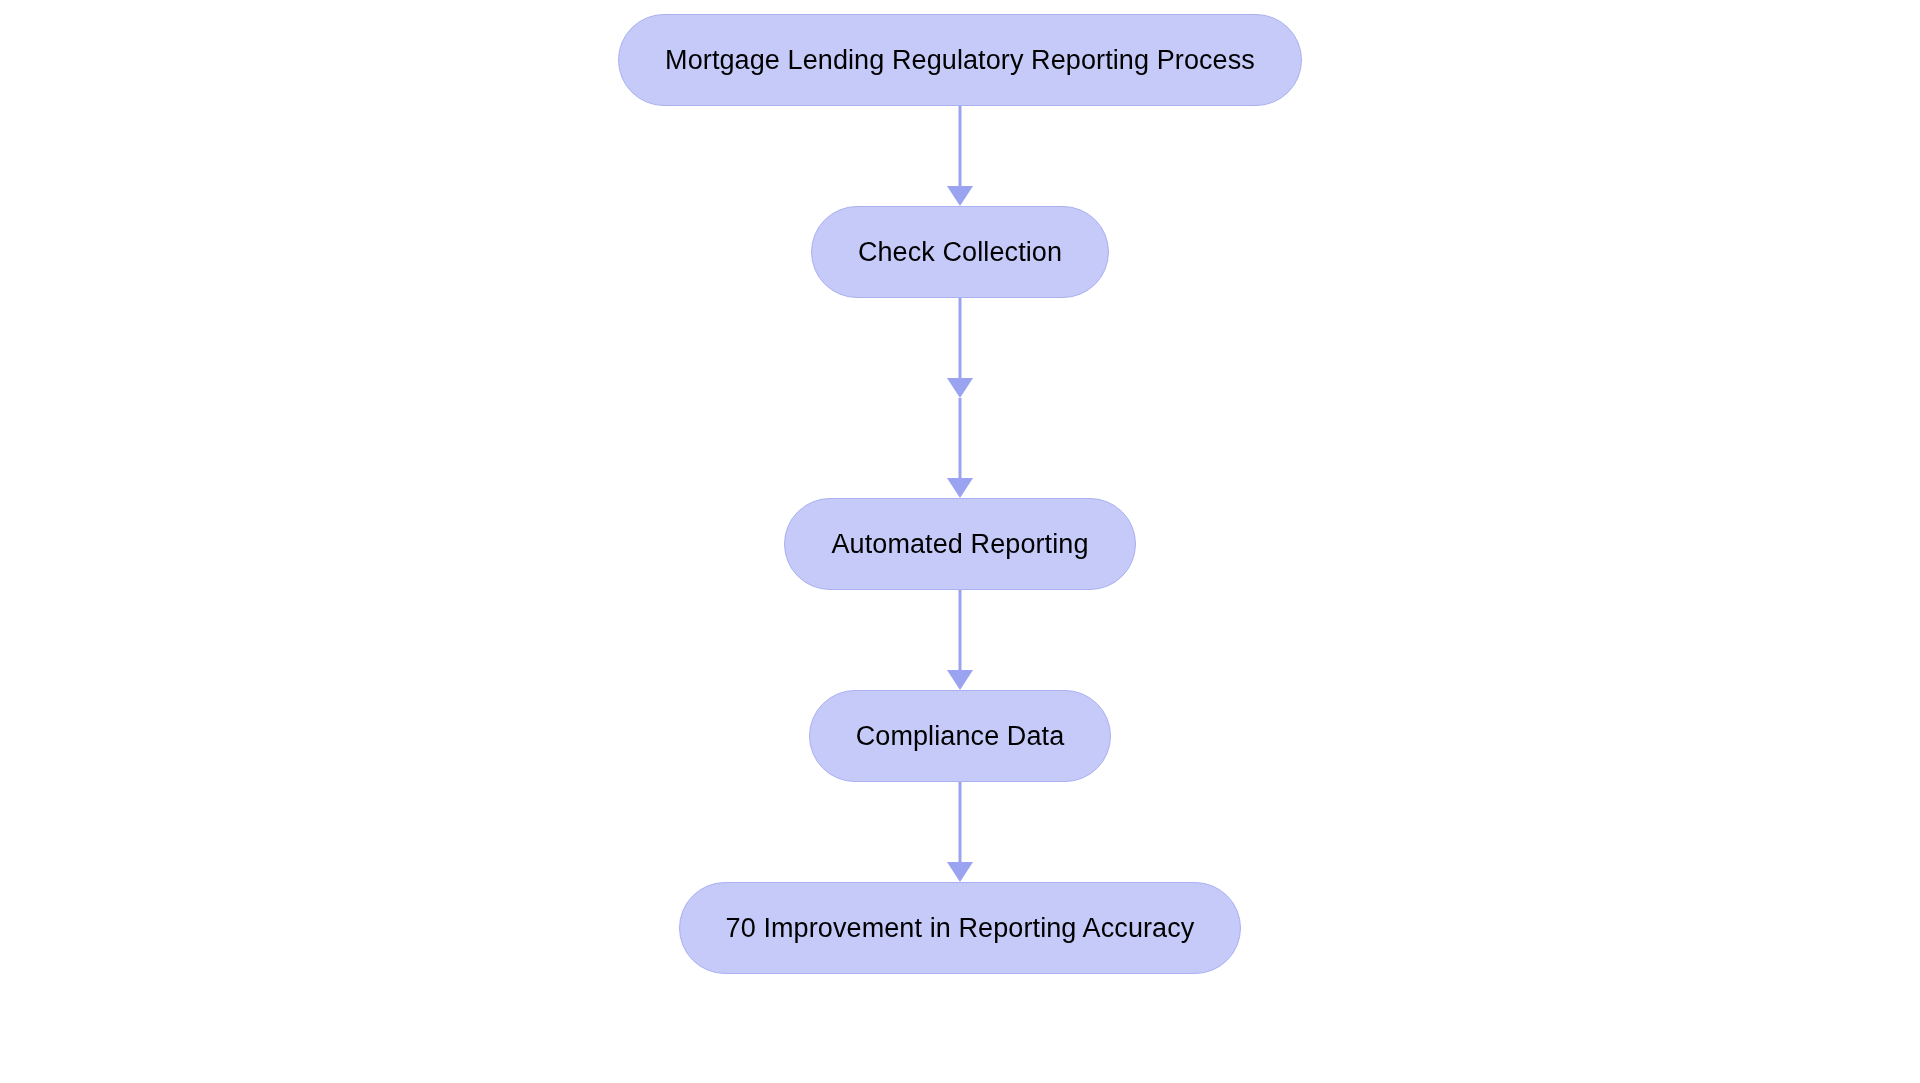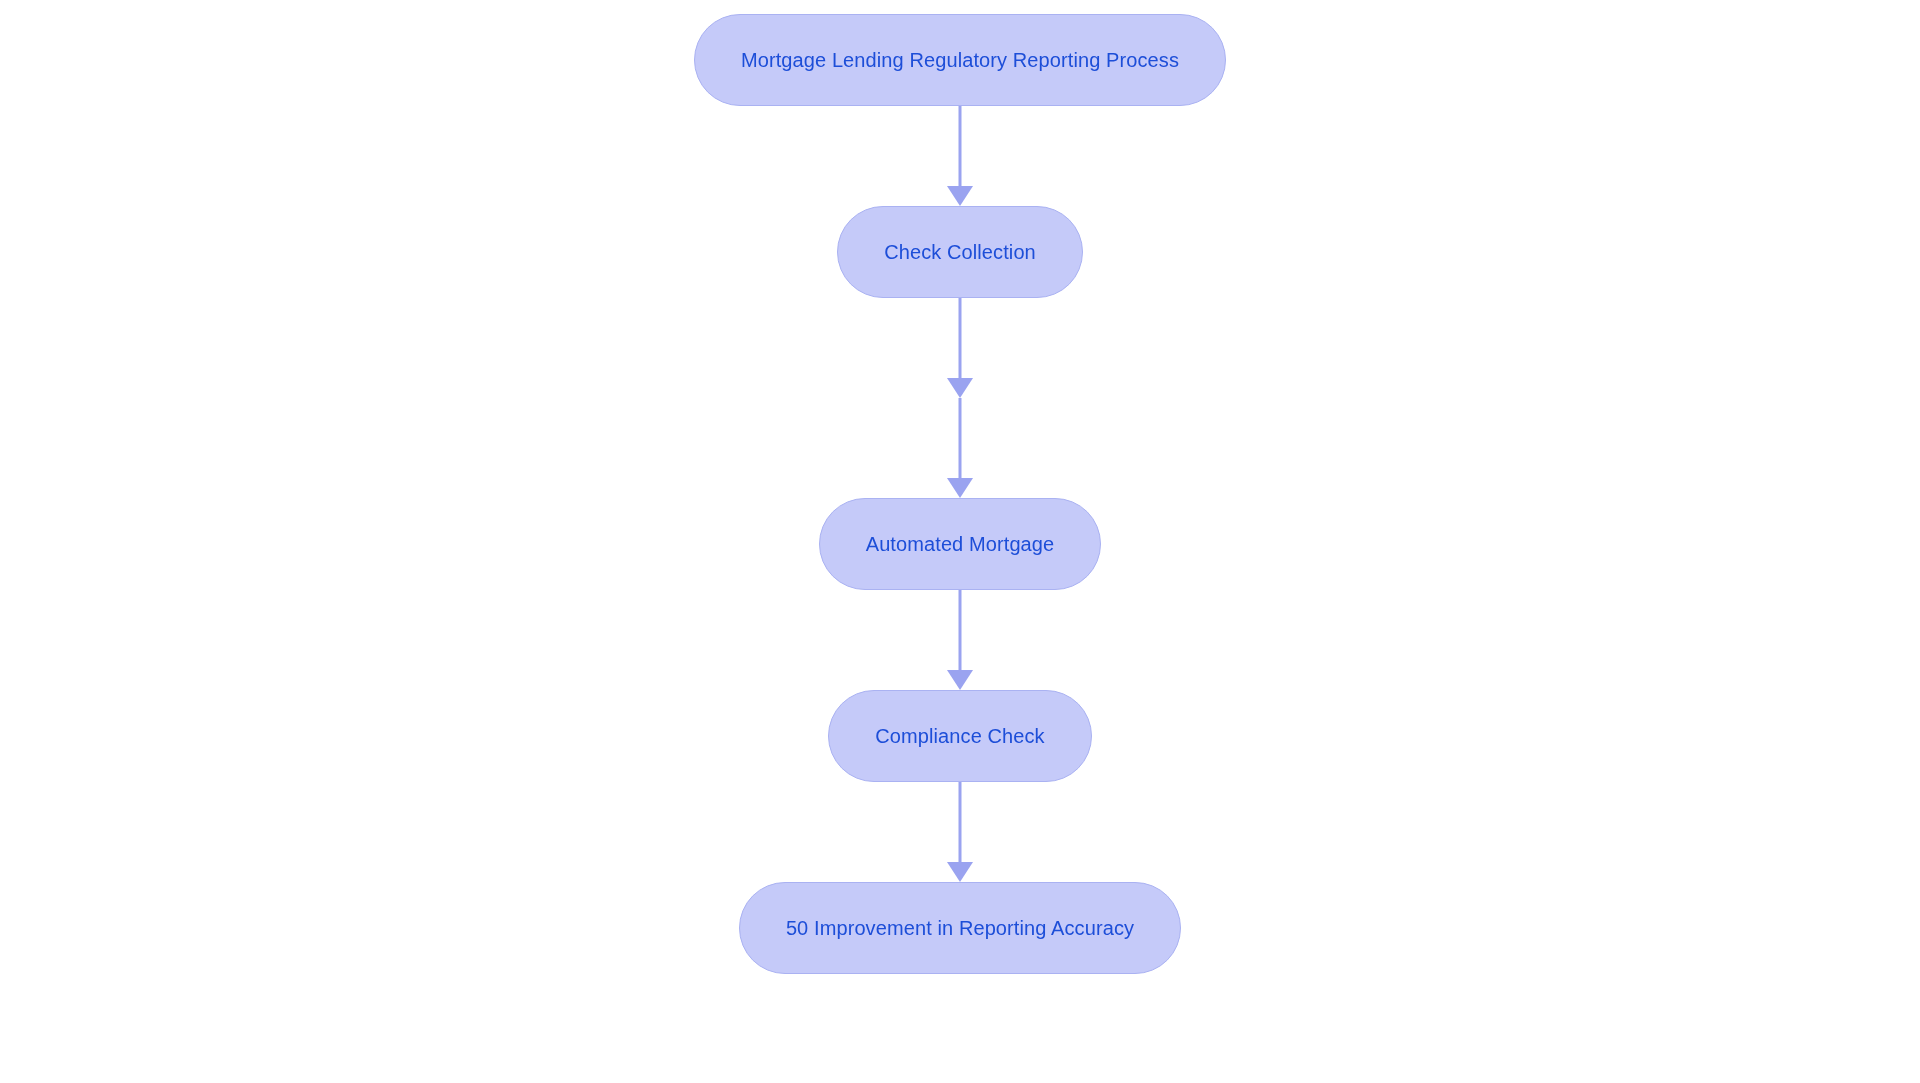--- a/index.html
+++ b/index.html
@@ -42,22 +42,22 @@
     align-items: center;
     justify-content: center;
     background: #c5caf9;
     border: 1.6px solid #aab2f2;
     border-radius: 46px;
     padding: 0 46px;
     white-space: nowrap;
   }
 
   .node-label {
-    color: #1d4ed8;
-    font-size: 20px;
+    color: #000000;
+    font-size: 27px;
     font-weight: 400;
     letter-spacing: 0.1px;
     line-height: 1;
   }
 
   
   .connector {
     position: relative;
     width: 26px;
     height: 100px;
@@ -109,35 +109,35 @@
       <span class="arrowhead"></span>
     </div>
 
 
     <div class="connector">
       <span class="line"></span>
       <span class="arrowhead"></span>
     </div>
 
     <div class="node">
-      <span class="node-label">Automated Mortgage</span>
+      <span class="node-label">Automated Reporting</span>
     </div>
 
     <div class="connector">
       <span class="line"></span>
       <span class="arrowhead"></span>
     </div>
 
     <div class="node">
-      <span class="node-label">Compliance Check</span>
+      <span class="node-label">Compliance Data</span>
     </div>
 
     <div class="connector">
       <span class="line"></span>
       <span class="arrowhead"></span>
     </div>
 
     <div class="node">
-      <span class="node-label">50 Improvement in Reporting Accuracy</span>
+      <span class="node-label">70 Improvement in Reporting Accuracy</span>
     </div>
 
   </div>
 </div>
 
 </body></html>

